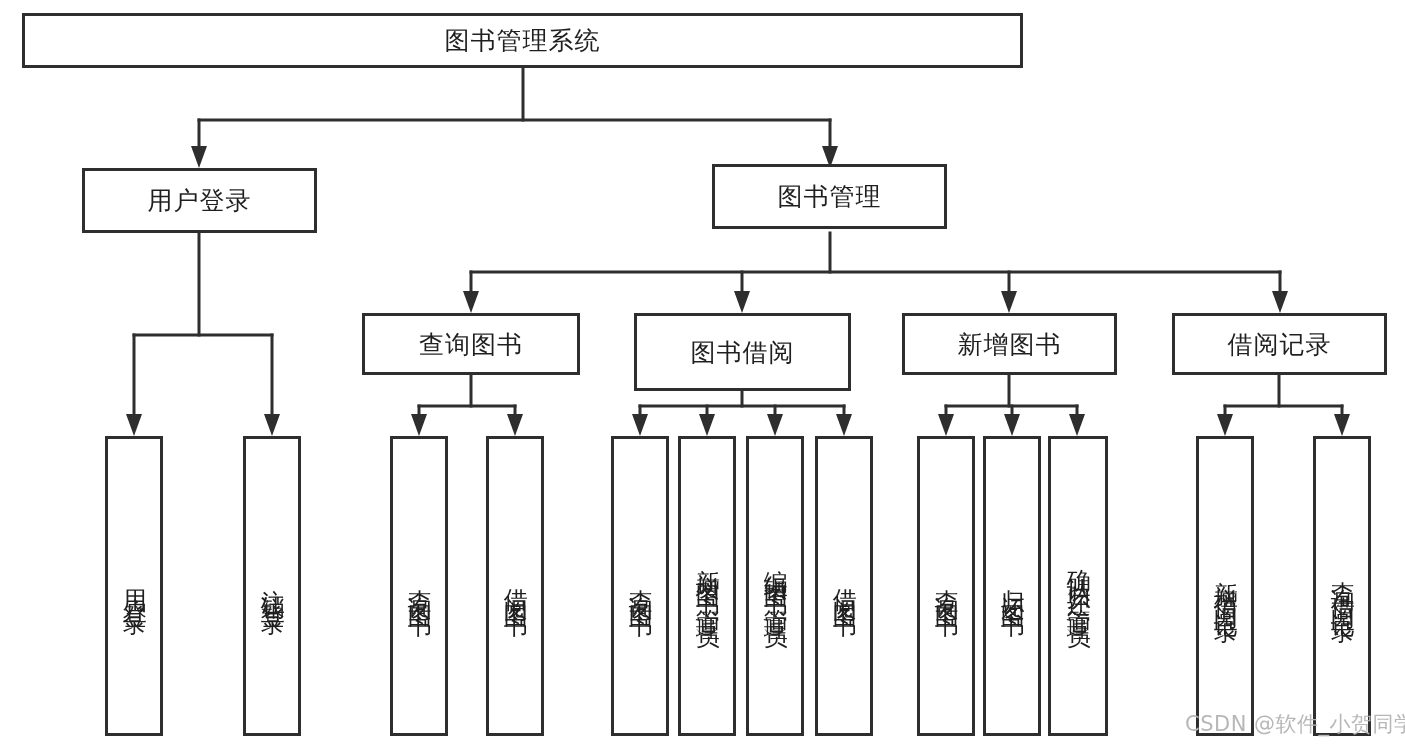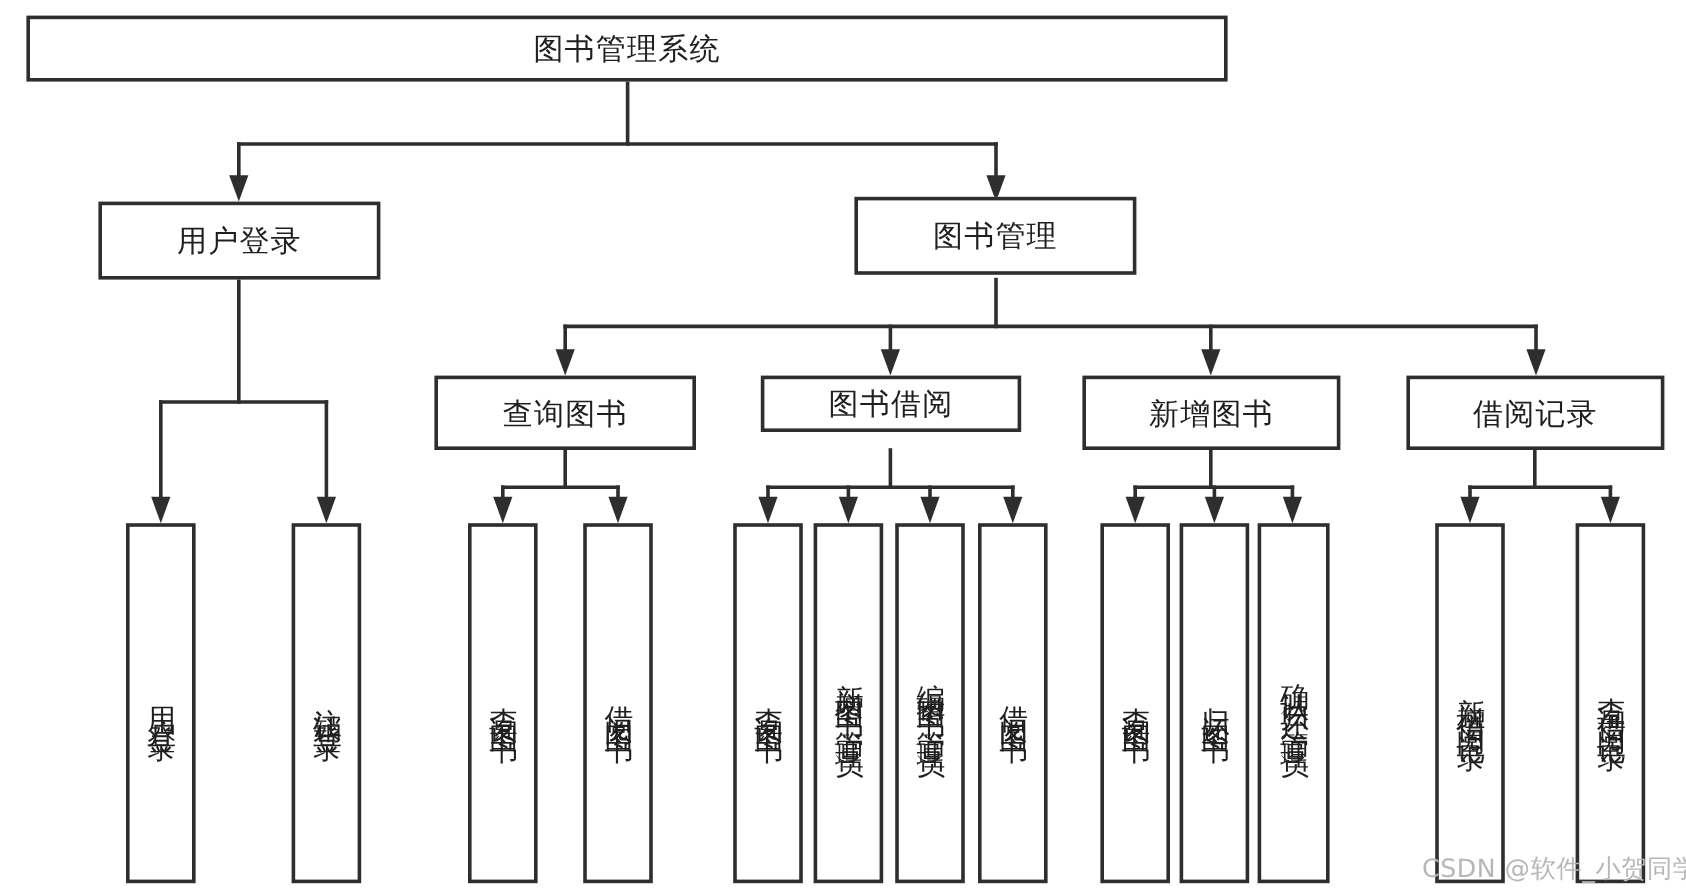--- a/index.html
+++ b/index.html
@@ -101,21 +101,21 @@
   <div class="node h" style="left:82px; top:168px; width:235px; height:65px;">
     <span class="label">用户登录</span>
   </div>
   <div class="node h" style="left:712px; top:164px; width:235px; height:65px;">
     <span class="label">图书管理</span>
   </div>
 
   <div class="node h" style="left:362px; top:313px; width:218px; height:62px;">
     <span class="label">查询图书</span>
   </div>
-  <div class="node h" style="left:634px; top:313px; width:217px; height:47px;">
+  <div class="node h" style="left:634px; top:313px; width:217px; height:78px;">
     <span class="label">图书借阅</span>
   </div>
   <div class="node h" style="left:902px; top:313px; width:215px; height:62px;">
     <span class="label">新增图书</span>
   </div>
   <div class="node h" style="left:1172px; top:313px; width:215px; height:62px;">
     <span class="label">借阅记录</span>
   </div>
 
   <div class="node v" style="left:105px; top:436px; width:58px; height:300px;">

